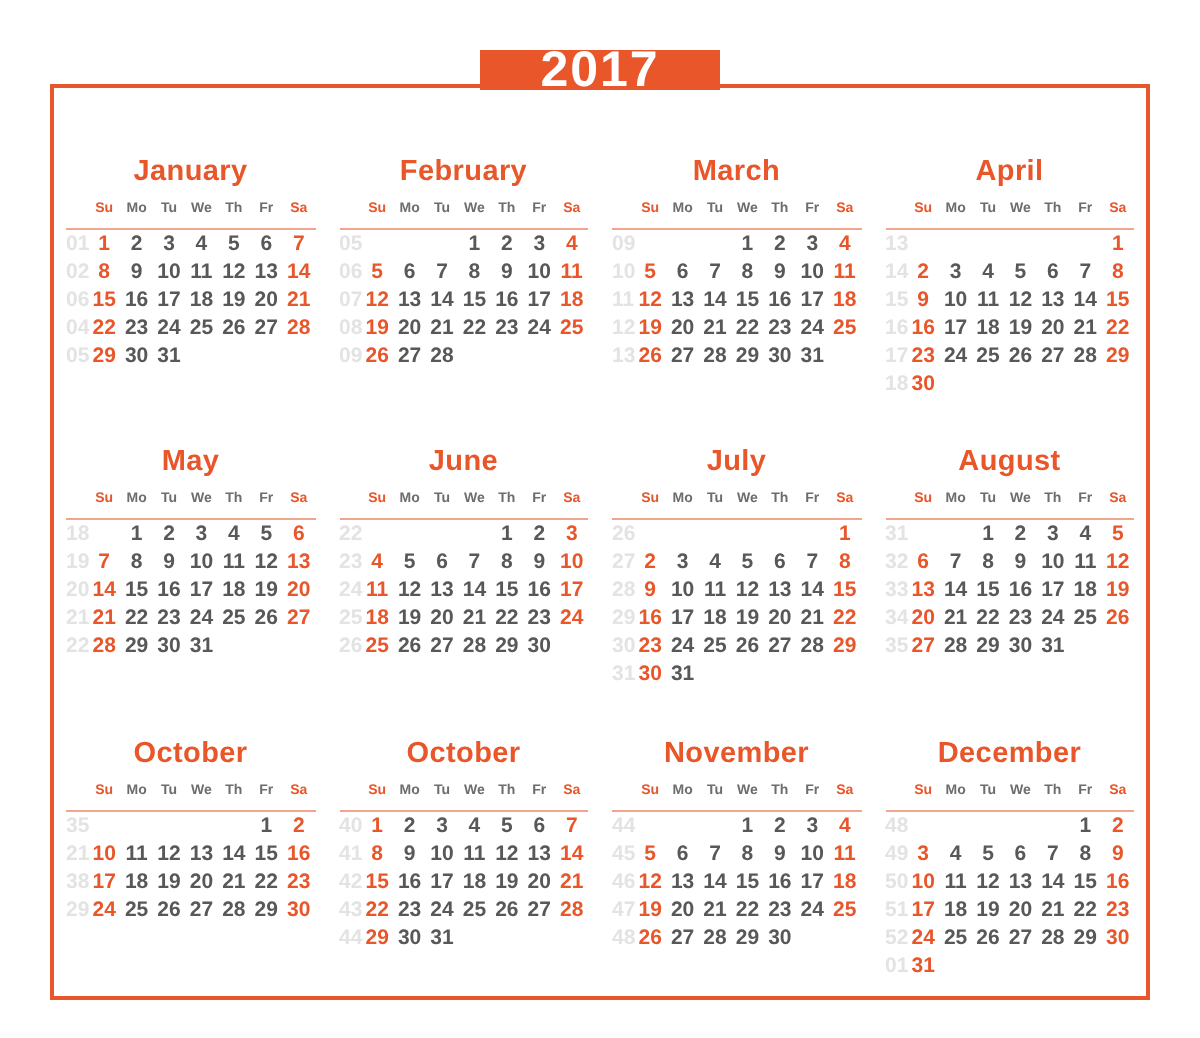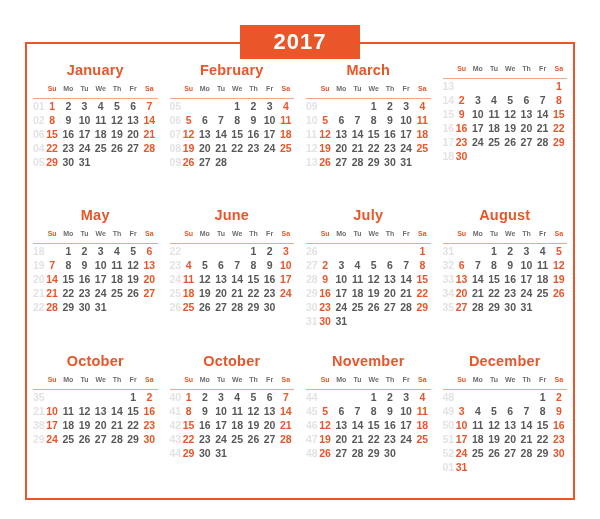--- a/index.html
+++ b/index.html
@@ -16,35 +16,35 @@
     left:25px; top:42px;
     width:550px; height:458px;
     border:2px solid #e8562a;
     box-sizing:border-box;
     background:#fff;
   }
 
   .title-banner{
     position:absolute;
     left:240px; top:25px;
-    width:120px; height:34px;
+    width:120px; height:20px;
     background:#e8562a;
     color:#ffffff;
-    font-size:22px;
+    font-size:25px;
     font-weight:bold;
     letter-spacing:1px;
     display:flex;
     align-items:center;
     justify-content:center;
     z-index:5;
   }
 
   .months-grid{
     position:absolute;
-    left:27px; top:44px;
+    left:27px; top:60px;
     width:546px; height:454px;
     display:grid;
     grid-template-columns:repeat(4,1fr);
     grid-template-rows:repeat(3,1fr);
     box-sizing:border-box;
     padding-top:18px;
   }
 
   .month{
     position:relative;
@@ -310,20 +310,21 @@
             <td class="day">28</td>
             <td class="day">29</td>
             <td class="day">30</td>
             <td class="day">31</td>
             <td class="empty"></td>
           </tr>
         </tbody>
       </table>
     </div>
     <div class="month">
+      <div class="month-name">April</div>
       <table class="cal">
         <thead>
           <tr>
             <th class="wk"></th>
             <th class="we">Su</th>
             <th>Mo</th>
             <th>Tu</th>
             <th>We</th>
             <th>Th</th>
             <th>Fr</th>

